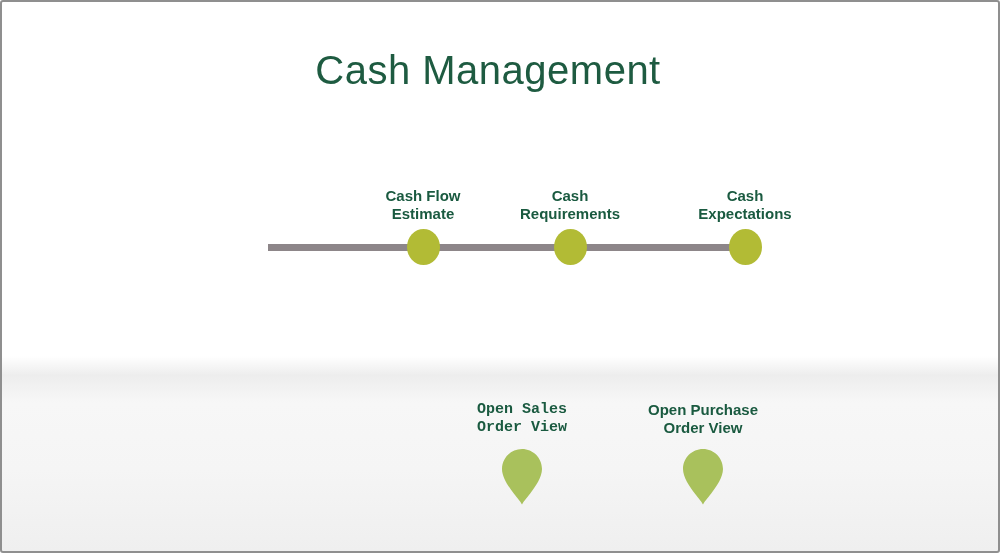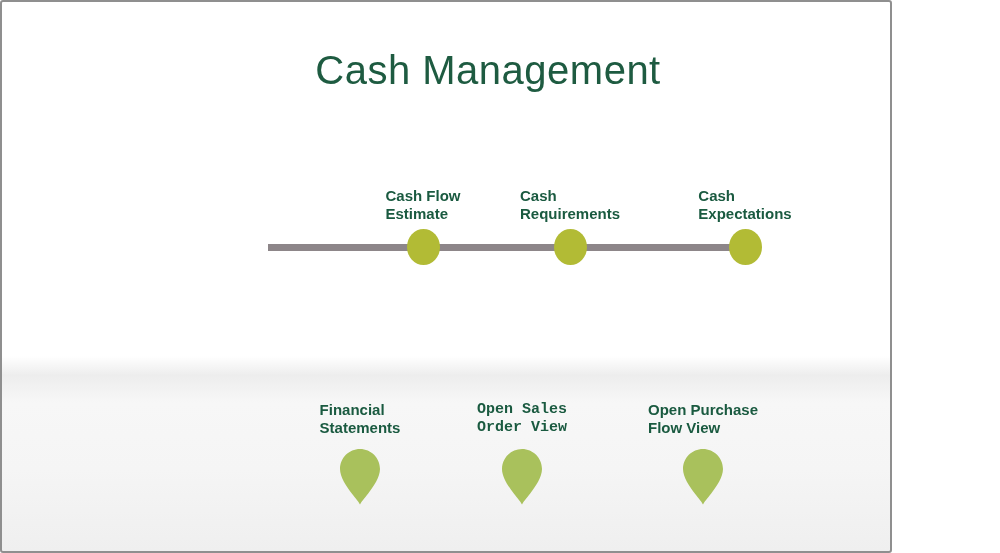--- a/index.html
+++ b/index.html
@@ -1,20 +1,20 @@
 <!DOCTYPE html>
 <html><head>
 <meta charset="utf-8">
 <style>
   html, body { margin: 0; padding: 0; background: #ffffff; }
   * { box-sizing: border-box; }
 
   .slide {
     position: relative;
-    width: 892px;
+    width: 1000px;
     height: 553px;
     font-family: "Liberation Sans", "DejaVu Sans", sans-serif;
     border: 2px solid #8f8f8f;
     border-radius: 3px;
     overflow: hidden;
     background: linear-gradient(180deg,
       #ffffff 0%,
       #ffffff 64.5%,
       #ededed 68%,
       #f7f7f7 73%,
@@ -58,21 +58,21 @@
   .tl-1 { left: 266px; }
   .tl-2 { left: 421px; }
   .tl-3 { left: 568px; }
   .tl-4 { left: 743px; }
 
   .node-label {
     height: 36px;
     display: flex;
     align-items: flex-end;
     justify-content: center;
-    text-align: left;
+    text-align: center;
     font-size: 15px;
     font-weight: 700;
     line-height: 18px;
     white-space: pre-line;
   }
 
   .tl-dot {
     margin-top: 6px;
     width: 33px;
     height: 36px;
@@ -121,37 +121,30 @@
 Requirements</div>
     <div class="tl-dot" style="background: rgb(178, 187, 53);"></div>
   </div>
 
   <div class="tl-item tl-4">
     <div class="node-label" style="color: rgb(26, 90, 64);">Cash
 Expectations</div>
     <div class="tl-dot" style="background: rgb(178, 187, 53);"></div>
   </div>
 
-  <div class="sc-item sc-1">
-    <div class="node-label" style="color: rgb(26, 90, 64);">Financial
-Statements</div>
-    <svg class="pin" viewBox="0 0 40 56">
-      <path d="M20 0 C31.05 0 40 8.95 40 20 C40 28.2 33.6 37.6 28.2 44.4 C24.4 49.2 21 53.2 20 55.6 C19 53.2 15.6 49.2 11.8 44.4 C6.4 37.6 0 28.2 0 20 C0 8.95 8.95 0 20 0 Z" fill="#a9c15c"></path>
-    </svg>
-  </div>
 
   <div class="sc-item sc-2">
     <div class="node-label" style="color: rgb(26, 90, 64);">Open Sales
 Order View</div>
     <svg class="pin" viewBox="0 0 40 56">
       <path d="M20 0 C31.05 0 40 8.95 40 20 C40 28.2 33.6 37.6 28.2 44.4 C24.4 49.2 21 53.2 20 55.6 C19 53.2 15.6 49.2 11.8 44.4 C6.4 37.6 0 28.2 0 20 C0 8.95 8.95 0 20 0 Z" fill="#a9c15c"></path>
     </svg>
   </div>
 
   <div class="sc-item sc-3">
     <div class="node-label" style="color: rgb(26, 90, 64);">Open Purchase
-Flow View</div>
+Order View</div>
     <svg class="pin" viewBox="0 0 40 56">
       <path d="M20 0 C31.05 0 40 8.95 40 20 C40 28.2 33.6 37.6 28.2 44.4 C24.4 49.2 21 53.2 20 55.6 C19 53.2 15.6 49.2 11.8 44.4 C6.4 37.6 0 28.2 0 20 C0 8.95 8.95 0 20 0 Z" fill="#a9c15c"></path>
     </svg>
   </div>
 
 </div>
 
 </body></html>

